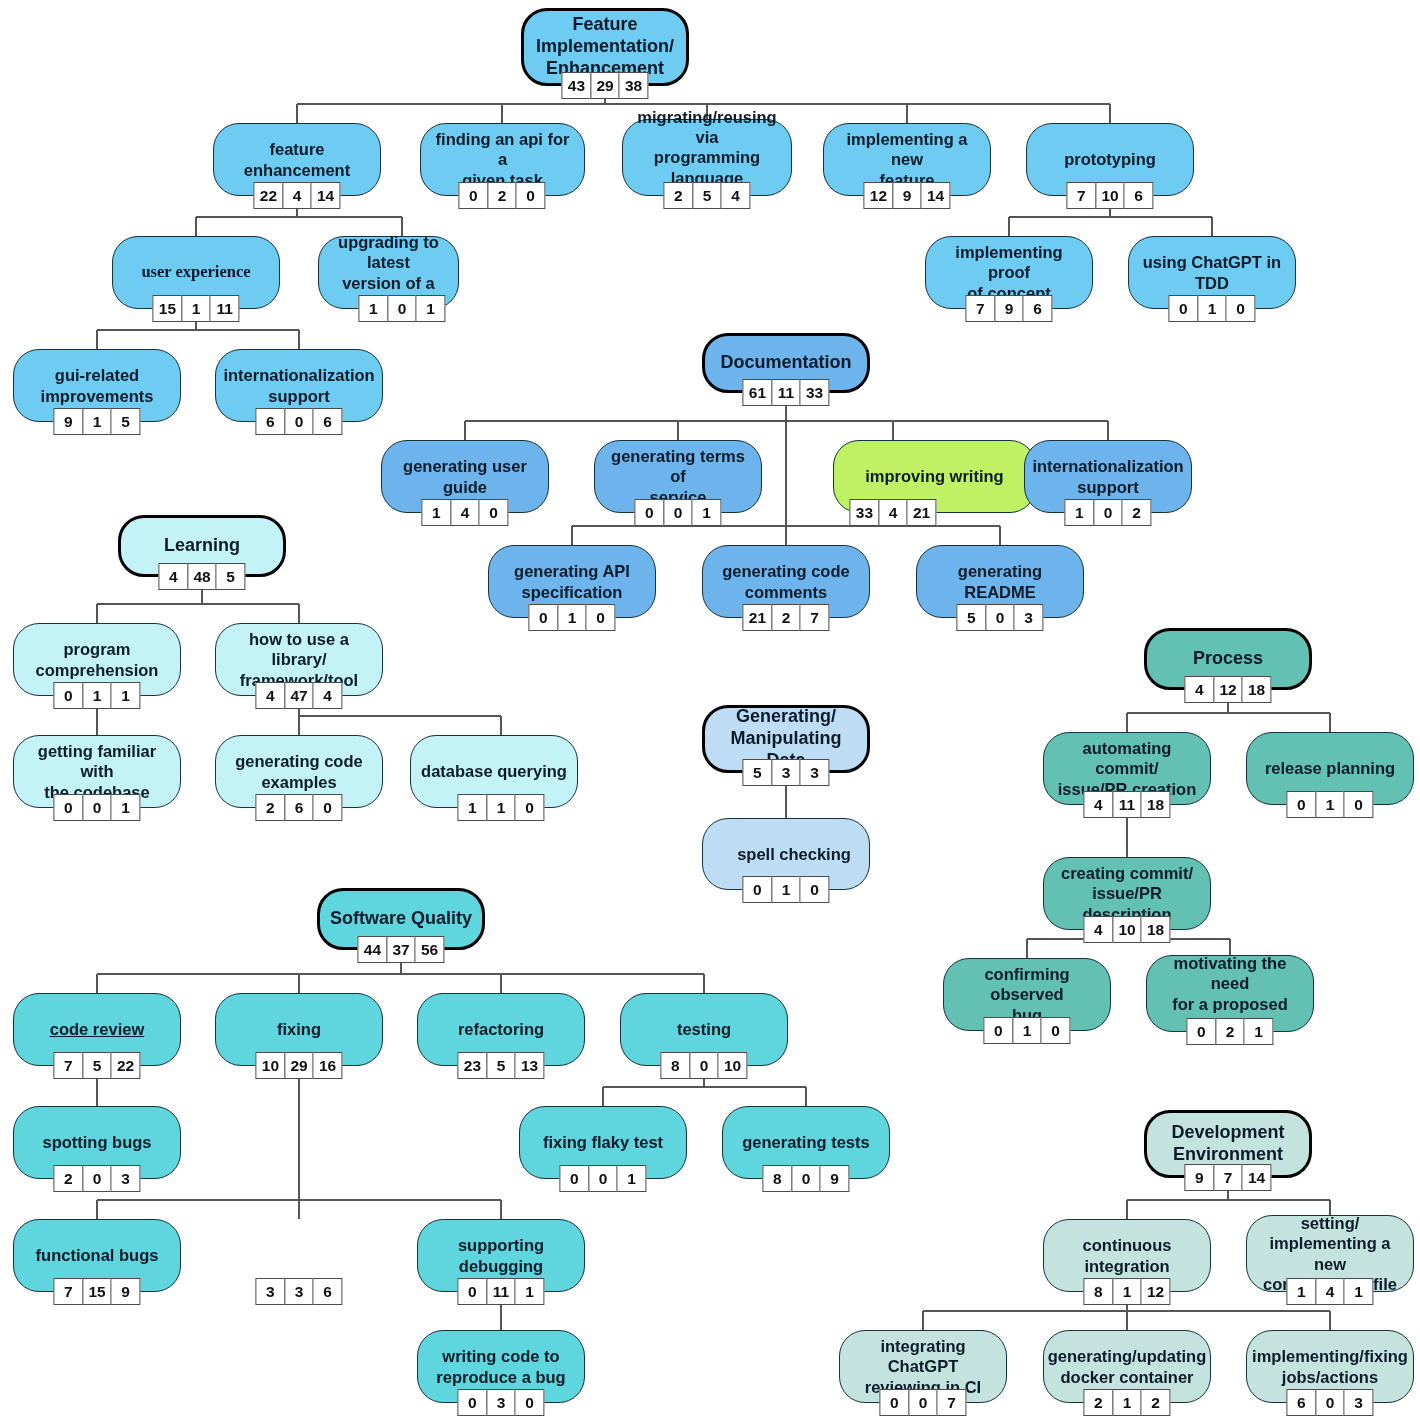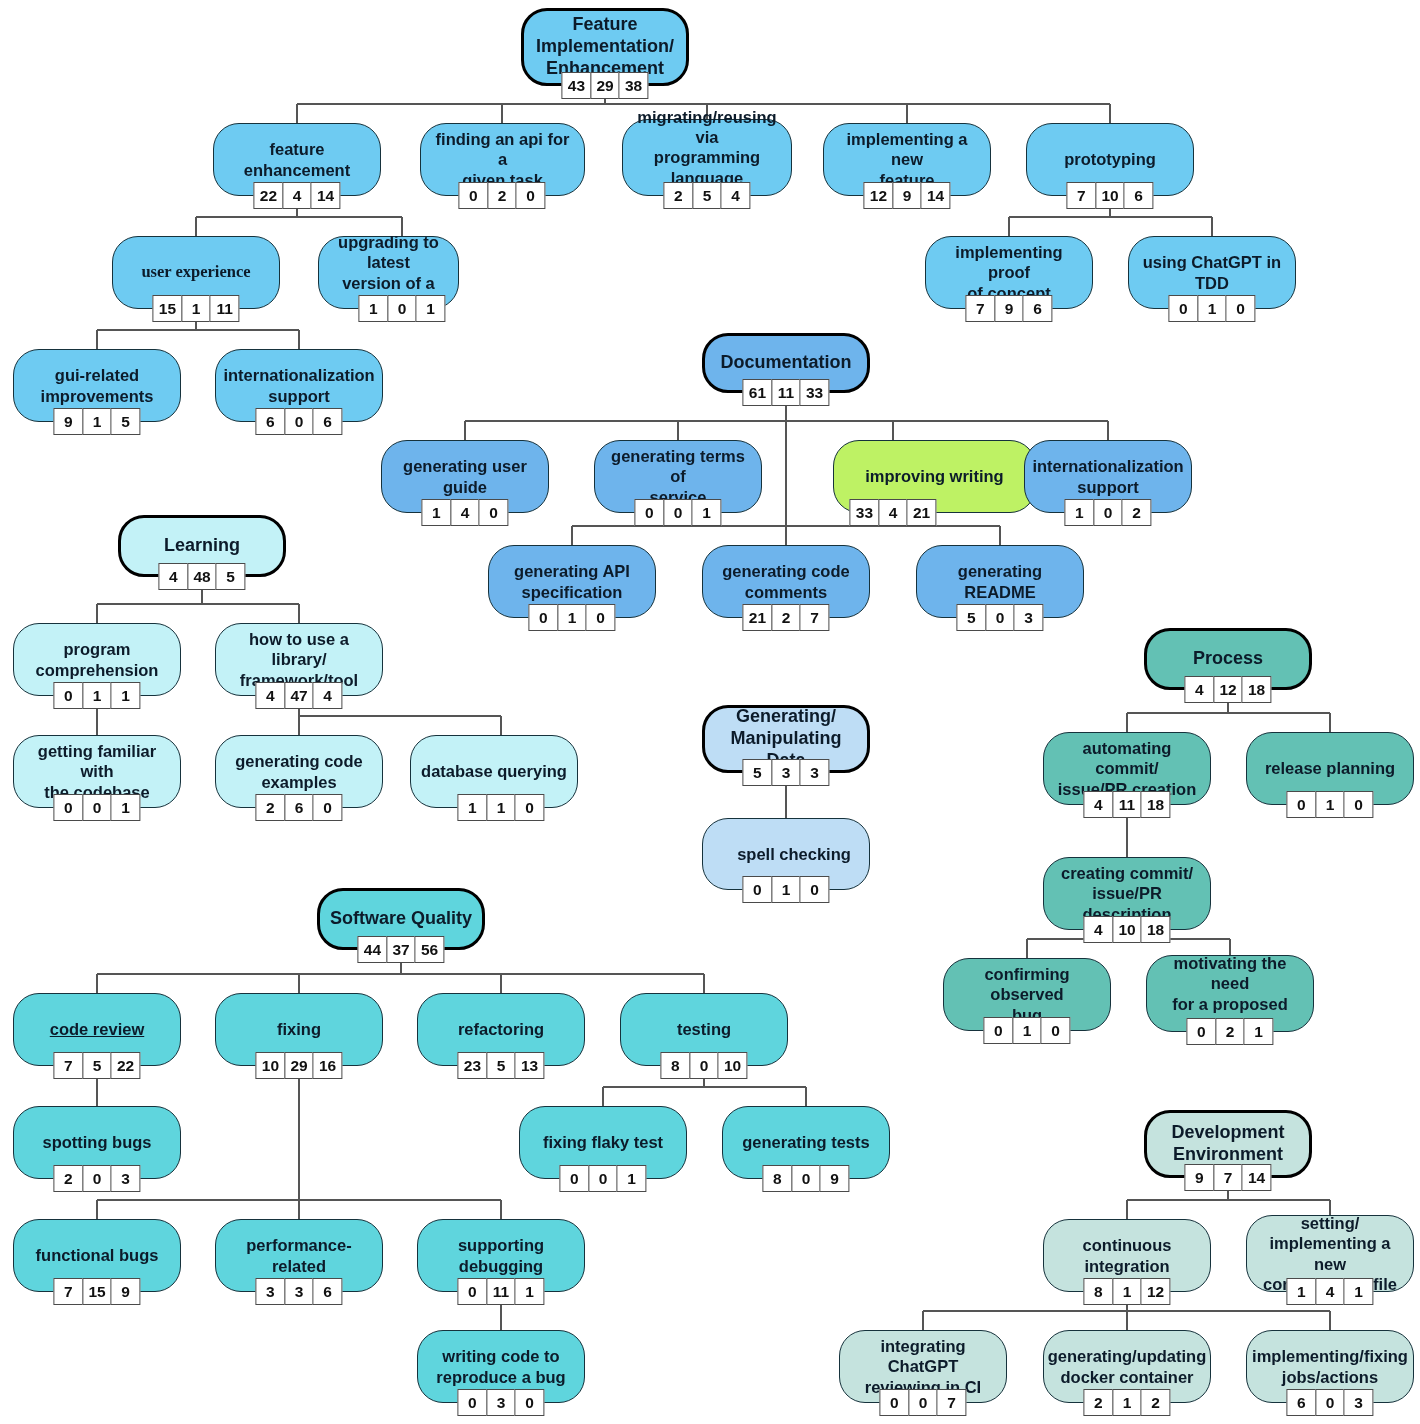--- a/index.html
+++ b/index.html
@@ -436,21 +436,20 @@
       <div class="cell">8</div>
       <div class="cell">0</div>
       <div class="cell">9</div>
     </div>
     <div class="node" style="left: 13px; top: 1219px; width: 168px; height: 73px; background: rgb(95, 213, 221);">functional bugs</div>
     <div class="counts" style="left: 97px; top: 1278px;">
       <div class="cell">7</div>
       <div class="cell">15</div>
       <div class="cell">9</div>
     </div>
-    <div class="node" style="left: 215px; top: 1219px; width: 168px; height: 73px; background: rgb(95, 213, 221);">performance-related</div>
     <div class="counts" style="left: 299px; top: 1278px;">
       <div class="cell">3</div>
       <div class="cell">3</div>
       <div class="cell">6</div>
     </div>
     <div class="node" style="left: 417px; top: 1219px; width: 168px; height: 73px; background: rgb(95, 213, 221);">supporting
 debugging</div>
     <div class="counts" style="left: 501px; top: 1278px;">
       <div class="cell">0</div>
       <div class="cell">11</div>

